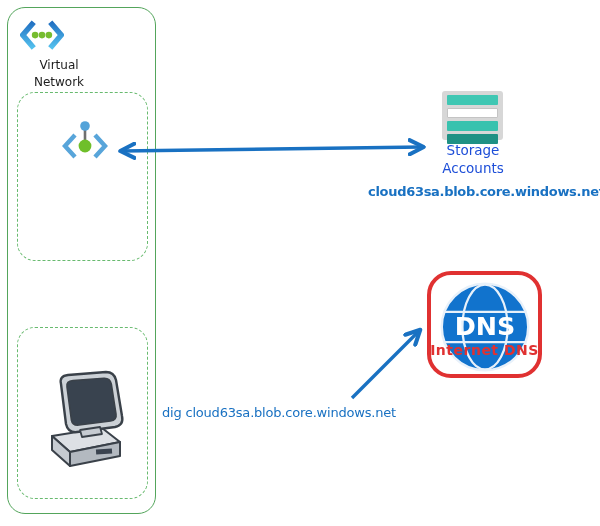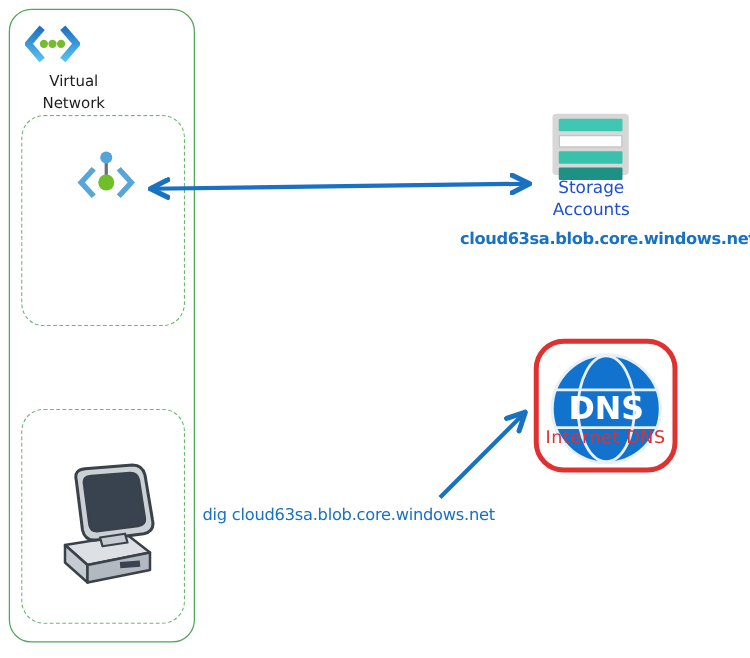--- a/index.html
+++ b/index.html
@@ -39,21 +39,21 @@
     font-size:13.5px;line-height:1.35;color:#1d4ed8;white-space:pre-line;}
   .storage-url{position:absolute;left:368px;top:184px;width:232px;text-align:center;
     font-size:13px;color:var(--blue,#1971c2);font-weight:600;letter-spacing:-0.3px;}
 
   
   .dns-box{position:absolute;left:427px;top:229px;width:115px;height:107px;
     border:4px solid var(--red,#e03131);border-radius:24px;background:#fff;
     display:flex;align-items:flex-end;justify-content:center;margin-top:42px;}
   .dns-globe{width:94px;height:94px;margin-top:4px;}
   .dns-label{position:absolute;left:417px;top:342px;width:135px;text-align:center;
-    font-size:14px;color:var(--red,#e03131);font-weight:400;letter-spacing:0.5px;}
+    font-size:14px;color:var(--red,#e03131);font-weight:700;letter-spacing:0.5px;}
 
   
   .dig-text{position:absolute;left:162px;top:405px;font-size:13px;
     color:var(--blue,#1971c2);font-weight:400;letter-spacing:-0.2px;}
 
   .arrow-layer{position:absolute;left:0;top:0;width:600px;height:526px;pointer-events:none;}
 </style>
 </head>
 <body>
 

